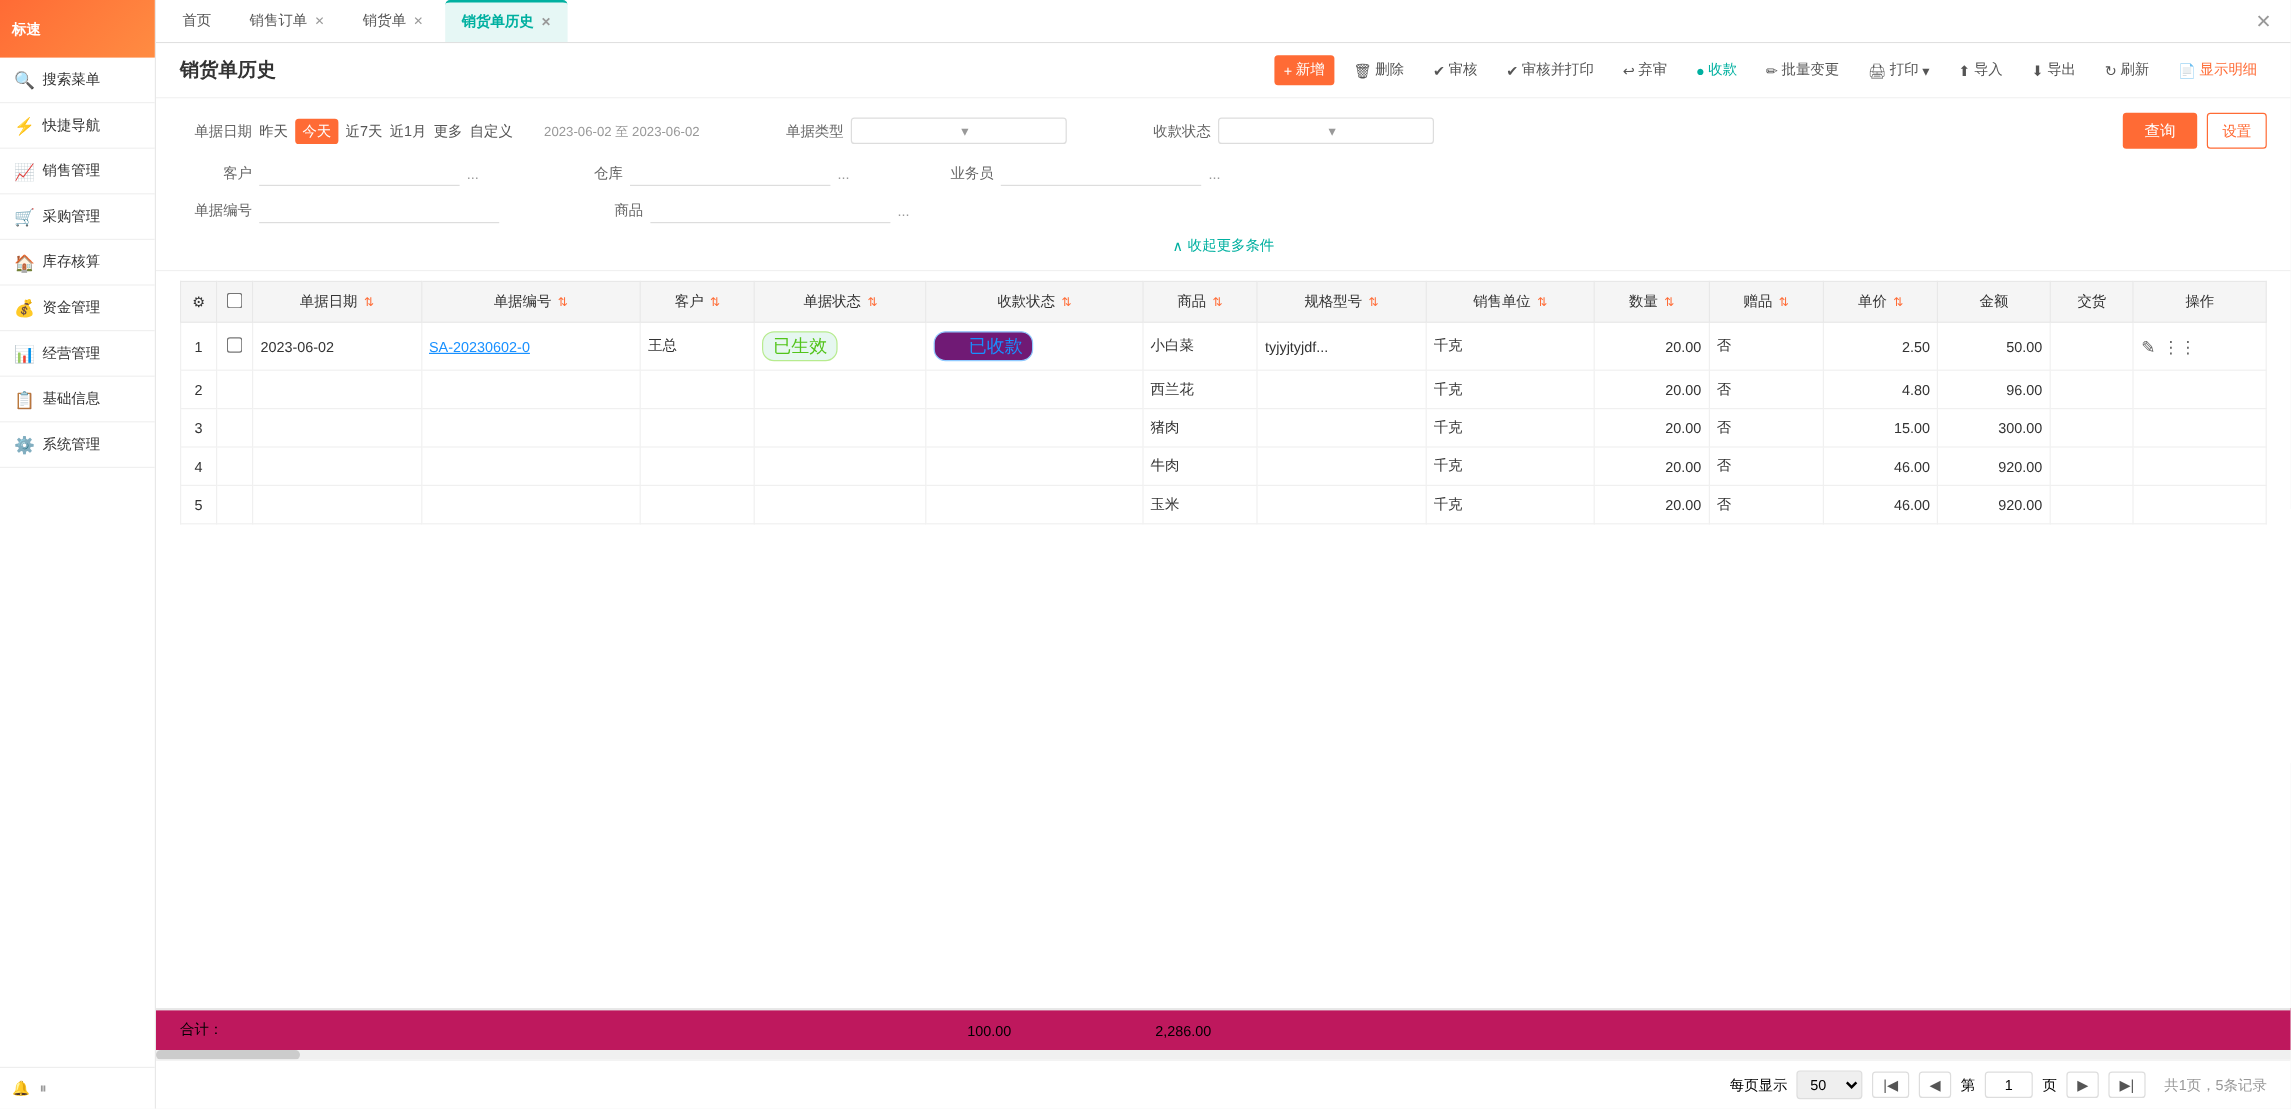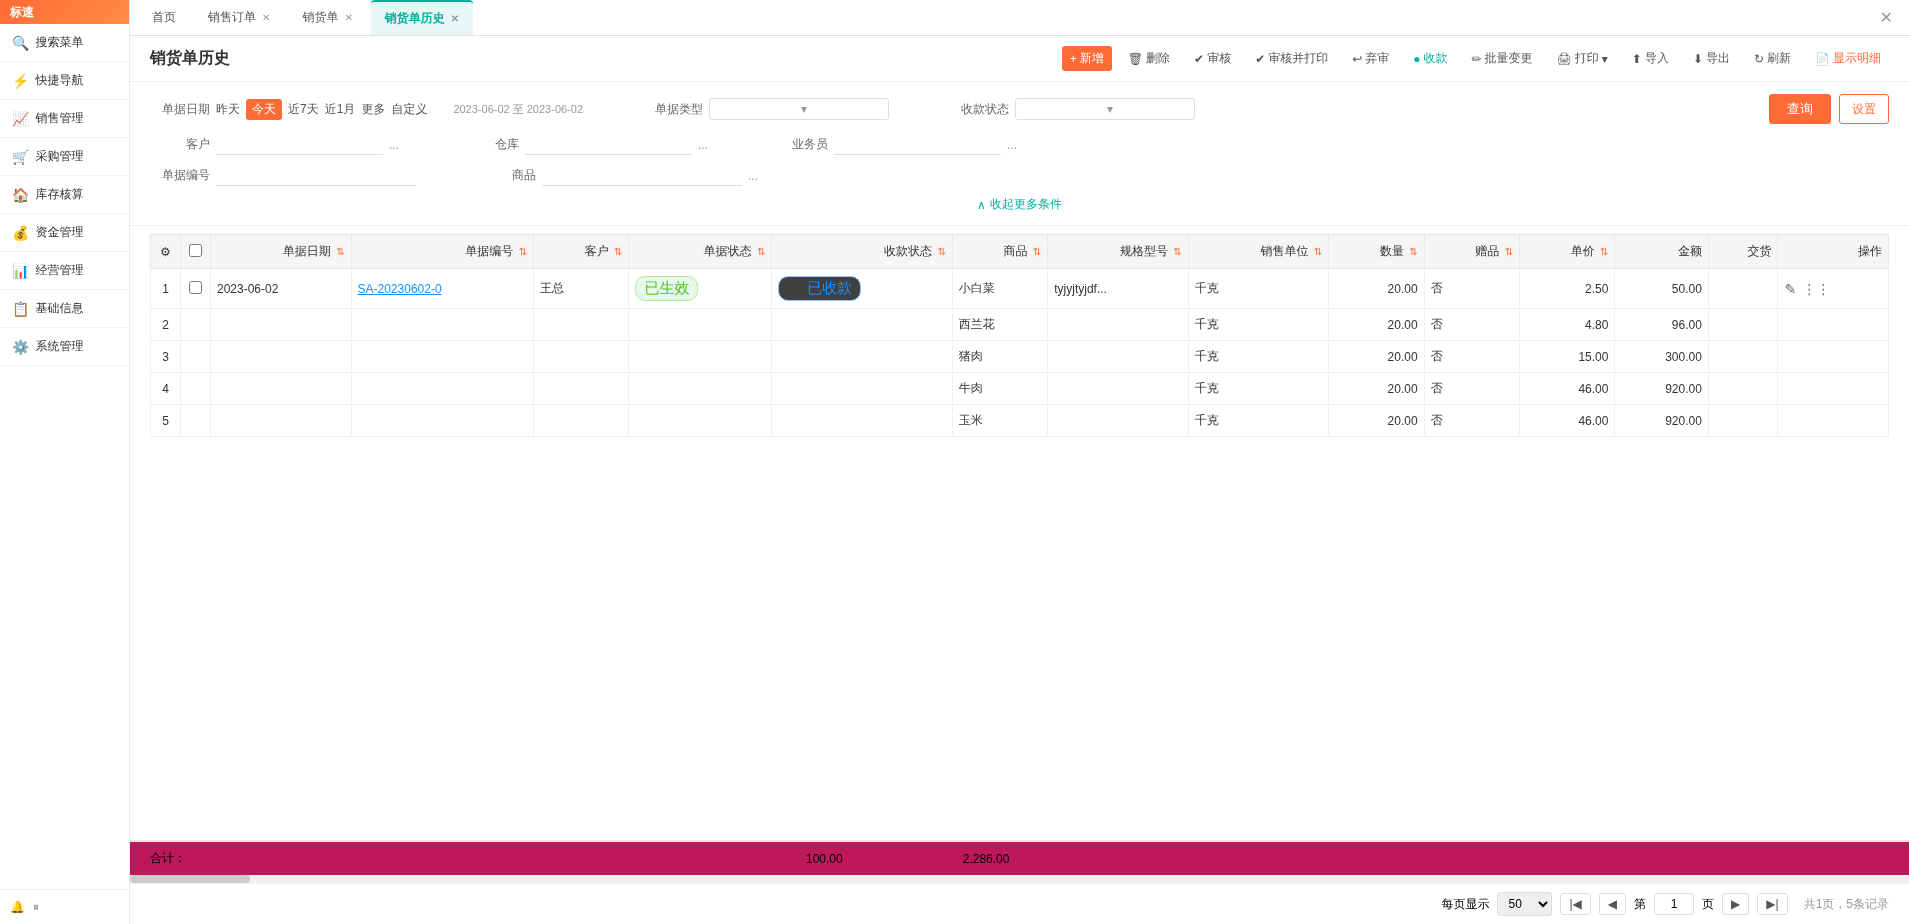--- a/index.html
+++ b/index.html
@@ -13,21 +13,21 @@
       flex-direction: column;
       border-right: 1px solid #e8e8e8;
       flex-shrink: 0;
     }
     .sidebar-top {
       background: linear-gradient(135deg, #ff6b35, #ff8c42);
       padding: 8px 10px;
       color: white;
       font-size: 14px;
       font-weight: bold;
-      height: 24px;
+      height: 48px;
       display: flex;
       align-items: center;
     }
     .sidebar-item {
       display: flex;
       align-items: center;
       padding: 10px 12px;
       cursor: pointer;
       color: #333;
       border-bottom: 1px solid #f0f0f0;
@@ -198,41 +198,41 @@
       padding: 0 20px;
     }
     .data-table {
       width: 100%;
       border-collapse: collapse;
       margin-top: 8px;
     }
     .data-table th {
       background: #f5f5f5;
       padding: 8px 6px;
-      text-align: right;
+      text-align: center;
       border: 1px solid #e8e8e8;
       color: #333;
       font-weight: 500;
       white-space: nowrap;
     }
     .data-table td {
       padding: 7px 6px;
       border: 1px solid #f0f0f0;
       color: #333;
       white-space: nowrap;
     }
     .sort-icon { color: #ff6b35; font-size: 10px; margin-left: 2px; }
     .status-badge {
       padding: 2px 8px;
       border-radius: 10px;
       font-size: 15px;
       display: inline-block;
     }
     .status-active { background: #e6f7f0; color: #52c41a; border: 1px solid #b7eb8f; }
-    .status-paid { background: #404040; color: #1890ff; border: 1px solid #91caff; padding-left: 28px; }
+    .status-paid { background: #701a75; color: #1890ff; border: 1px solid #91caff; padding-left: 28px; }
     .link-text { color: #1890ff; cursor: pointer; text-decoration: underline; }
     .action-icons { display: flex; gap: 6px; }
     .action-icon { color: #666; cursor: pointer; font-size: 14px; }
 
     
     .summary-row {
       background: #be185d;
       display: flex;
       align-items: center;
       padding: 8px 20px;

